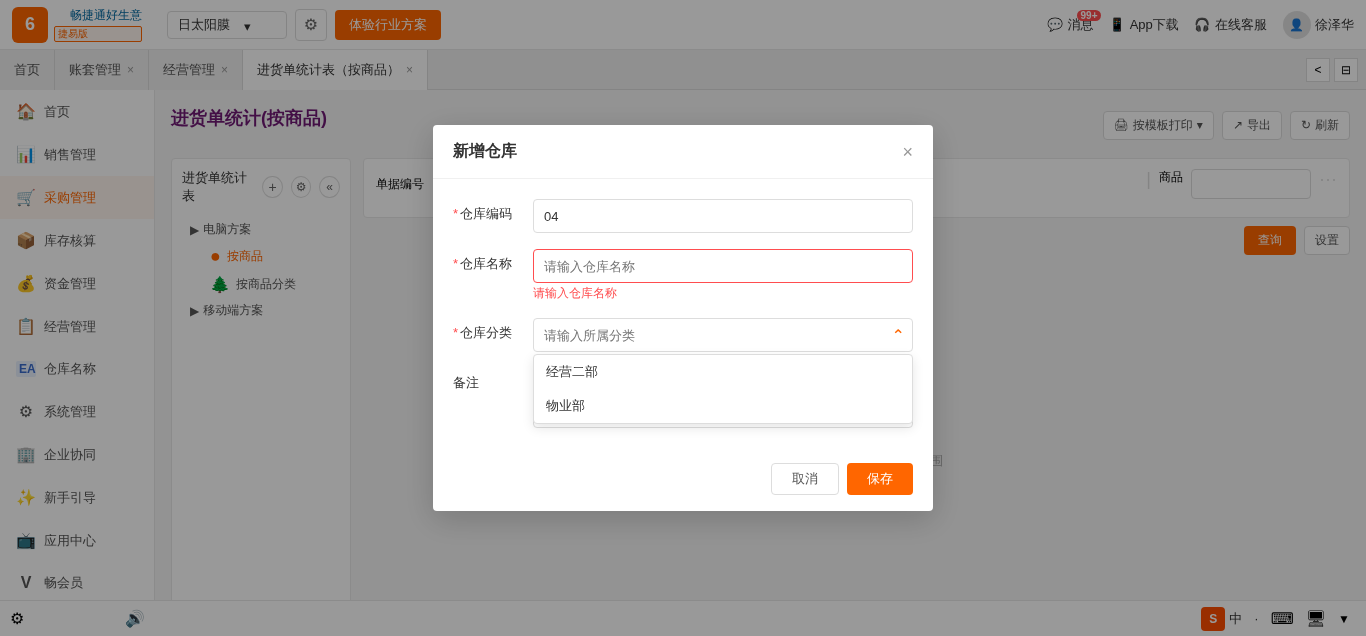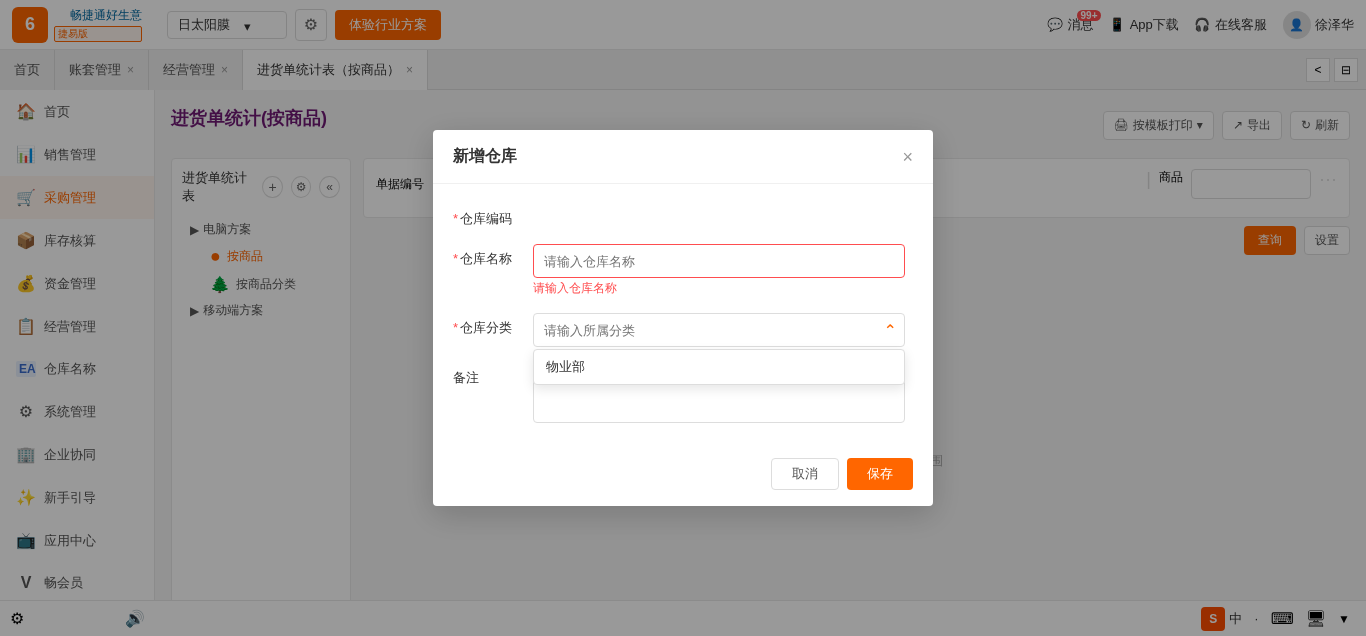--- a/index.html
+++ b/index.html
@@ -303,21 +303,21 @@
       padding: 16px 20px;
       border-bottom: 1px solid #f0f0f0;
     }
     .modal-title { font-size: 16px; font-weight: bold; color: #333; }
     .modal-close {
       cursor: pointer;
       font-size: 18px;
       color: #999;
       line-height: 1;
     }
-    .modal-body { padding: 20px 28px 0 20px; }
+    .modal-body { padding: 20px 20px 0 20px; }
     .modal-footer {
       display: flex;
       justify-content: flex-end;
       gap: 8px;
       padding: 16px 20px;
     }
     .modal-field {
       display: flex;
       align-items: flex-start;
       margin-bottom: 16px;
@@ -679,37 +679,41 @@
 <div class="overlay">
   <div class="modal">
     <div class="modal-header">
       <span class="modal-title">新增仓库</span>
       <span class="modal-close">×</span>
     </div>
     <div class="modal-body">
 
       <div class="modal-field">
         <span class="modal-field-label required">仓库编码</span>
+        <div class="modal-field-input-wrap">
+          <input class="modal-input" value="04" style="">
+        </div>
       </div>
 
       <div class="modal-field">
         <span class="modal-field-label required">仓库名称</span>
         <div class="modal-field-input-wrap">
           <input class="modal-input error" placeholder="请输入仓库名称" style="">
           <div class="error-msg">请输入仓库名称</div>
         </div>
       </div>
 
       <div class="modal-field" style="position:relative;">
         <span class="modal-field-label required">仓库分类</span>
         <div class="modal-field-input-wrap category-input-wrap">
           <input class="modal-input" placeholder="请输入所属分类" style="padding-right: 30px;">
           <span class="category-toggle">⌃</span>
           
           <div class="dropdown-list">
+            <div class="dropdown-item">经营二部</div>
             <div class="dropdown-item">物业部</div>
           </div>
         </div>
       </div>
 
       <div class="modal-field">
         <span class="modal-field-label">备注</span>
         <div class="modal-field-input-wrap">
           <textarea class="modal-textarea" style=""></textarea>
         </div>

